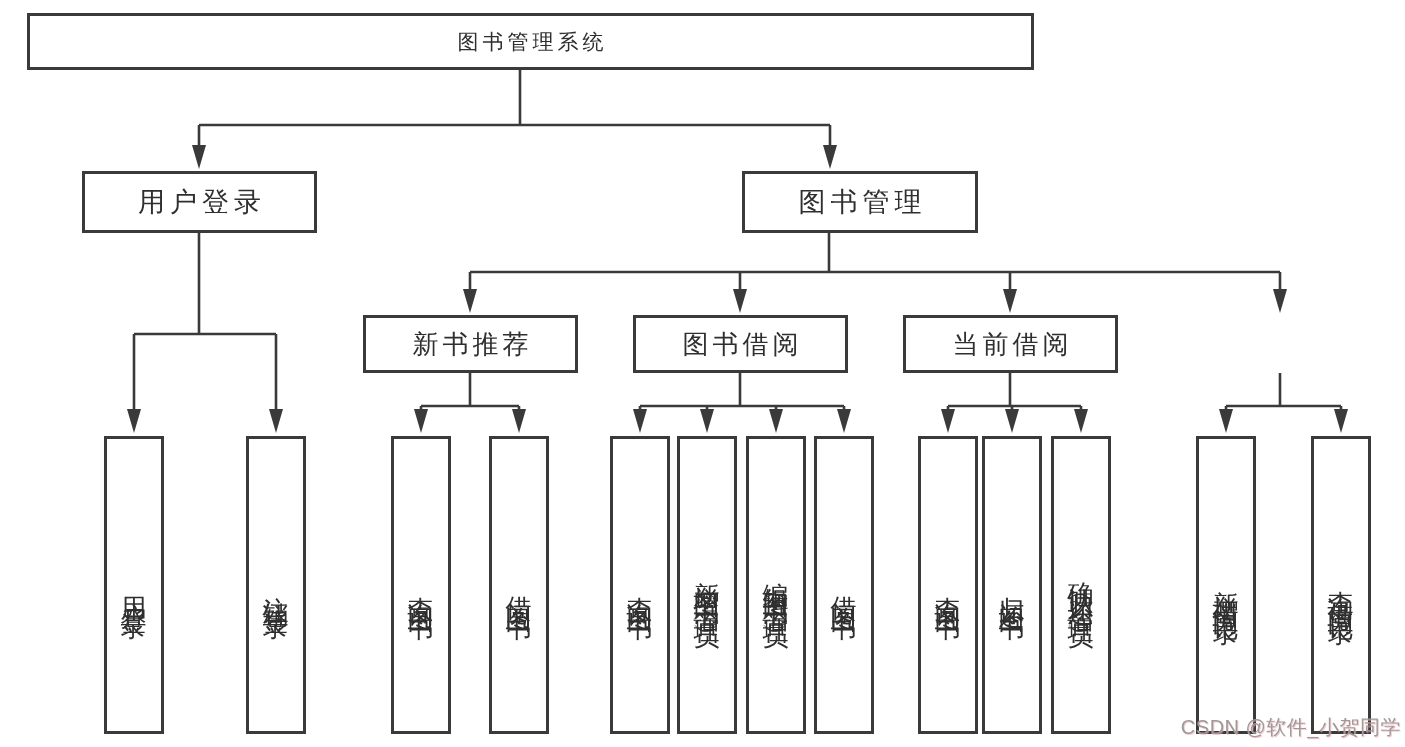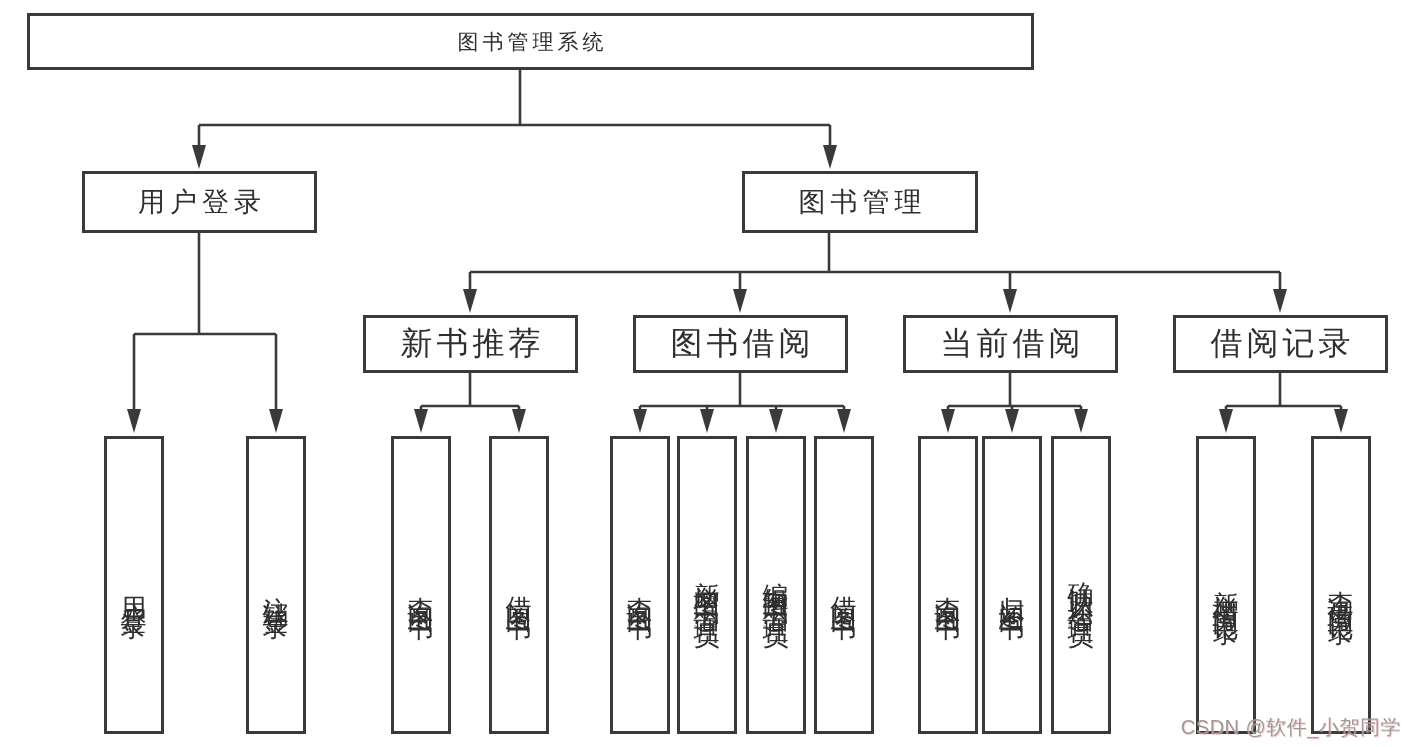--- a/index.html
+++ b/index.html
@@ -23,21 +23,21 @@
     position:absolute;
     box-sizing:border-box;
     border:3px solid var(--line);
     background:#fff;
     display:flex;align-items:center;justify-content:center;
     color:var(--text);
     white-space:nowrap;
   }
   .node.h1{font-size:21px;letter-spacing:4px;padding-left:4px;}
   .node.h2{font-size:27px;letter-spacing:5px;padding-left:5px;}
-  .node.h3{font-size:32px;letter-spacing:4px;padding-left:4px;}
+  .node.h3{font-size:26px;letter-spacing:4px;padding-left:4px;}
   .node.v{
     writing-mode:vertical-rl;
     text-orientation:mixed;
     font-size:26px;
     letter-spacing:6px;
     line-height:1;
     padding-top:6px;
   }
   .watermark{
     position:absolute;
@@ -105,21 +105,20 @@
   </svg>
 
   <div class="node h1" style="left:27px;top:13px;width:1007px;height:57px;">图书管理系统</div>
 
   <div class="node h2" style="left:82px;top:171px;width:235px;height:62px;">用户登录</div>
   <div class="node h2" style="left:711px;top:171px;width:236px;height:62px;margin-left:31px;">图书管理</div>
 
   <div class="node h3" style="left:363px;top:315px;width:215px;height:58px;">新书推荐</div>
   <div class="node h3" style="left:903px;top:315px;width:215px;height:58px;">当前借阅</div>
   <div class="node h3" style="left:633px;top:315px;width:215px;height:58px;">图书借阅</div>
-  <div class="node h3" style="left:1173px;top:315px;width:215px;height:58px;">借阅记录</div>
 
   <div class="node v" style="left:104px;top:436px;width:60px;height:298px;">用户登录</div>
   <div class="node v" style="left:246px;top:436px;width:60px;height:298px;">注销登录</div>
 
   <div class="node v" style="left:391px;top:436px;width:60px;height:298px;">查询图书</div>
   <div class="node v" style="left:489px;top:436px;width:60px;height:298px;">借阅图书</div>
 
   <div class="node v" style="left:610px;top:436px;width:60px;height:298px;">查询图书</div>
   <div class="node v" style="left:677px;top:436px;width:60px;height:298px;">新增图书（管理员）</div>
   <div class="node v" style="left:746px;top:436px;width:60px;height:298px;">编辑图书（管理员）</div>

